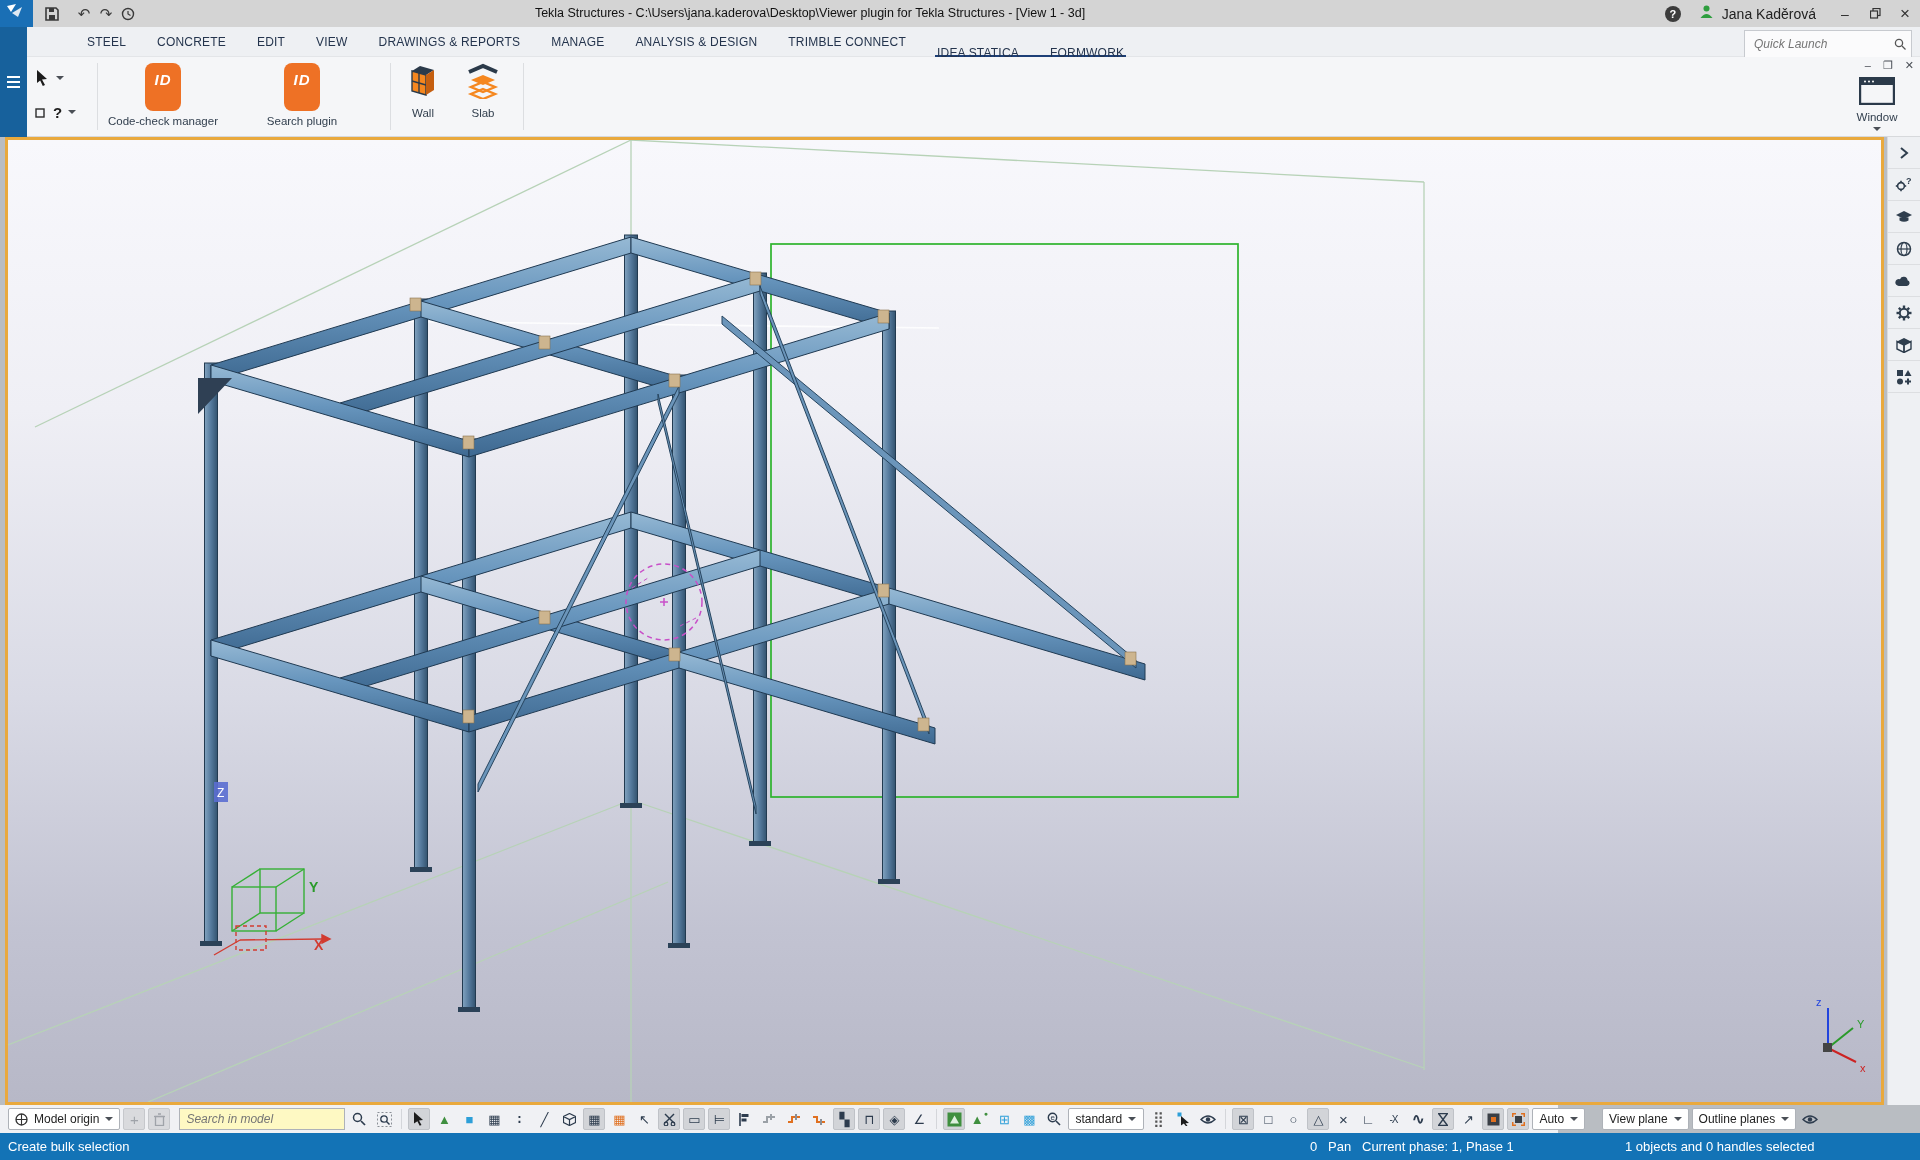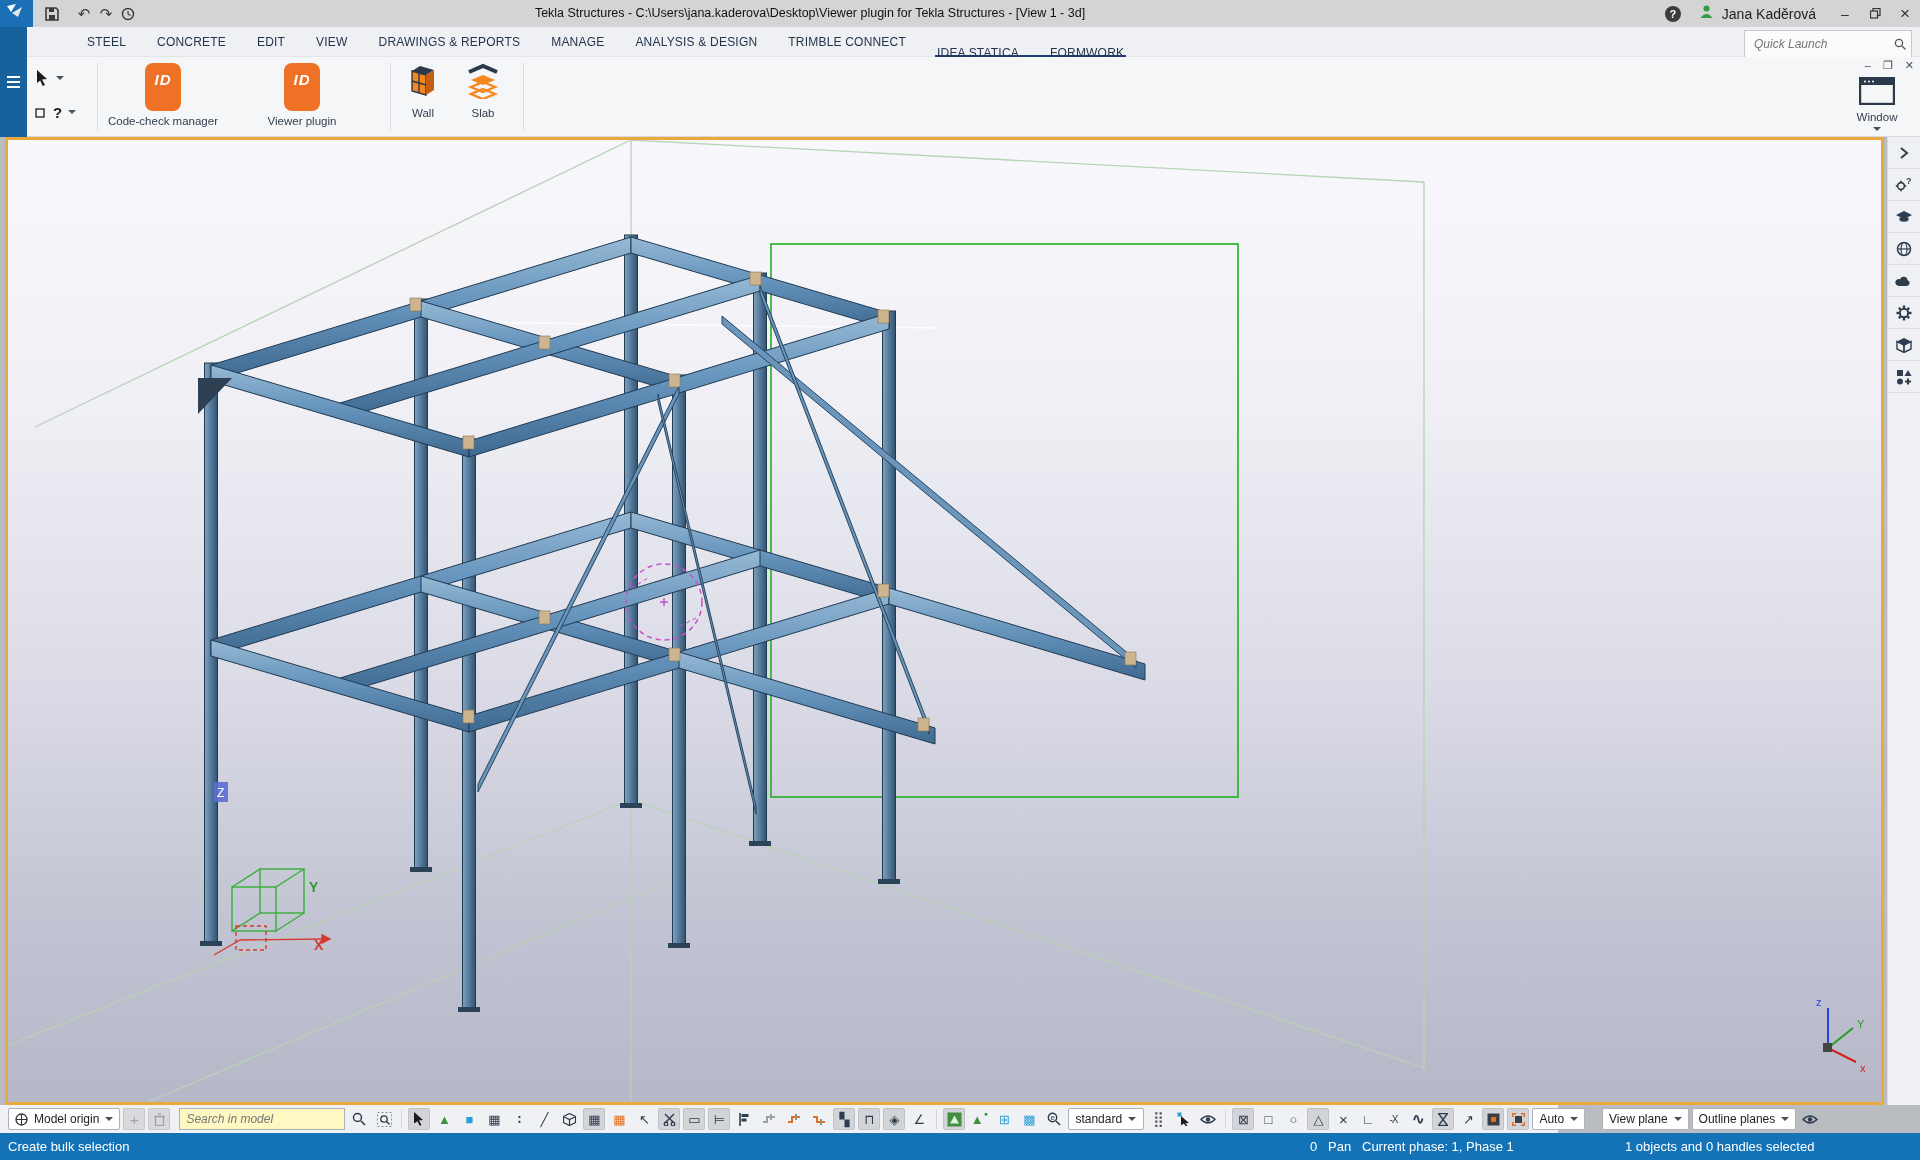--- a/index.html
+++ b/index.html
@@ -169,21 +169,21 @@
   <div class="bigbtn" style="left:81px;width:110px">
     <div class="ideaicon">
         <span>ID</span>
       </div>
     <div class="lbl">Code-check manager</div>
   </div>
   <div class="bigbtn" style="left:220px;width:110px">
     <div class="ideaicon">
         <span>ID</span>
       </div>
-    <div class="lbl">Viewer plugin</div>
+    <div class="lbl">Search plugin</div>
   </div>
 
   <div class="rdivider" style="left:363px"></div>
 
   <div class="bigbtn" style="left:371px;width:50px">
     <svg width="34" height="36">
       <polygon points="6,8 14,3 28,7 20,12" fill="#2b3a4a"></polygon>
       <polygon points="6,8 20,12 20,32 6,28" fill="#f5871f" stroke="#2b3a4a" stroke-width="1.4"></polygon>
       <line x1="6" y1="18" x2="20" y2="22" stroke="#2b3a4a" stroke-width="1.4"></line>
       <line x1="13" y1="10" x2="13" y2="30" stroke="#2b3a4a" stroke-width="1.4"></line>

